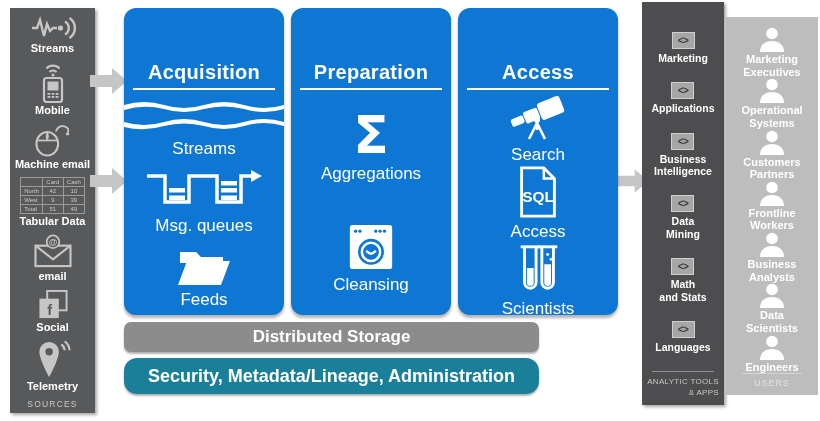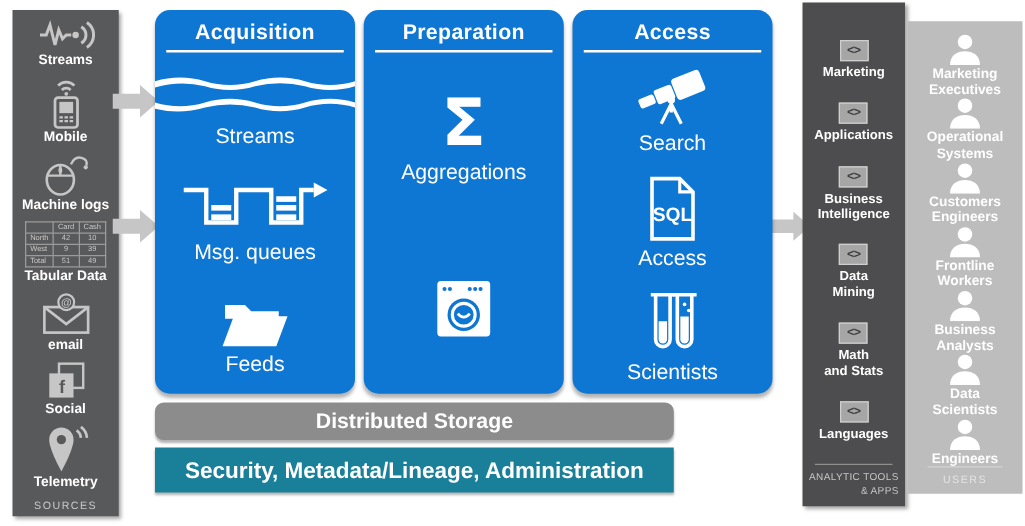--- a/index.html
+++ b/index.html
@@ -15,33 +15,33 @@
   .src-footer{font-size:8.5px;color:#C9C9C9;letter-spacing:1.2px;}
   .mini-table{border-collapse:collapse;background:transparent;}
   .mini-table th,.mini-table td{border:1px solid #9B9B9B;color:#C9C9C9;font-size:6px;
         font-weight:normal;padding:0.5px 3px;line-height:7px;text-align:center;min-width:14px;}
   .mini-table td:first-child{text-align:left;}
 
   
   .col{position:absolute;top:8px;width:160px;height:307px;background:#0E76D3;border-radius:12px;
        box-shadow:0 3px 3px rgba(0,0,0,.3);display:flex;flex-direction:column;color:#fff;}
   .col-0{left:124px}.col-1{left:291px}.col-2{left:458px}
-  .col-title{font-size:17px;font-weight:bold;text-align:center;padding-top:8px;letter-spacing:.3px;}
+  .col-title{font-size:20px;font-weight:bold;text-align:center;padding-top:25px;letter-spacing:.3px;margin-top:28px;}
   .col-rule{width:142px;border-top:2px solid #fff;margin:4px auto 0;}
   .col-item{flex:1;display:flex;flex-direction:column;align-items:center;justify-content:center;gap:3px;}
   .col-item-label{font-size:17px;}
   .waves{width:100%;height:40px;display:block;}
   .sigma{font-family:"DejaVu Sans",sans-serif;font-size:52px;font-weight:bold;line-height:52px;}
   svg text{font-family:"Liberation Sans",sans-serif;}
 
   
   .bar{position:absolute;left:124px;width:415px;color:#fff;font-weight:bold;text-align:center;}
   .bar-storage{top:322px;height:30px;line-height:30px;background:#8C8C8C;border-radius:7px;
                font-size:17px;box-shadow:0 2px 2px rgba(0,0,0,.3);}
-  .bar-security{top:358px;height:36px;line-height:36px;background:#1A8099;border-radius:0;
+  .bar-security{top:358px;height:36px;line-height:36px;background:#1A8099;border-radius:13px;
                font-size:18px;box-shadow:0 2px 2px rgba(0,0,0,.3);}
 
   
   .tools{position:absolute;left:642px;top:2px;width:82px;height:403px;background:#4D4D4F;
          box-shadow:2px 2px 3px rgba(0,0,0,.35);display:flex;flex-direction:column;align-items:center;
          justify-content:space-between;padding:30px 2px 6px;box-sizing:border-box;}
   .tool-item{display:flex;flex-direction:column;align-items:center;gap:3px;}
   .code-box{width:21px;height:15px;background:#A6A6A6;border:1px solid #CFCFCF;color:#3C3C3E;
             font-size:10px;font-weight:bold;display:flex;align-items:center;justify-content:center;
             letter-spacing:-.5px;}
@@ -102,21 +102,21 @@
 
     <div class="src-item">
       <svg width="42" height="34" viewBox="0 0 42 36">
         <path d="M25,9 q3,-7 9,-5.5 q5.5,1.5 4,6.5" fill="none" stroke="#C6C6C6" stroke-width="2"></path>
         <circle cx="37.5" cy="11.5" r="1.8" fill="#C6C6C6"></circle>
         <ellipse cx="16" cy="22" rx="11.5" ry="12.5" fill="none" stroke="#C6C6C6" stroke-width="2.2"></ellipse>
         <line x1="16" y1="9.5" x2="16" y2="18" stroke="#C6C6C6" stroke-width="2"></line>
         <line x1="5" y1="18.5" x2="27" y2="18.5" stroke="#C6C6C6" stroke-width="1.8"></line>
         <ellipse cx="16" cy="14" rx="1.6" ry="2.6" fill="#C6C6C6"></ellipse>
       </svg>
-      <div class="src-label">Machine logs</div>
+      <div class="src-label">Machine email</div>
     </div>
 
     <div class="src-item">
       <table class="mini-table">
         <tbody>
             <tr>
           <th></th>
           <th>Card</th>
           <th>Cash</th>
         </tr>
@@ -225,20 +225,21 @@
         <rect x="3" y="3" width="44" height="46" rx="3" fill="#fff"></rect>
         <circle cx="9" cy="9.5" r="1.7" fill="#0E76D3"></circle>
           <circle cx="13.5" cy="9.5" r="1.7" fill="#0E76D3"></circle>
         <circle cx="30" cy="9.5" r="1.7" fill="#0E76D3"></circle>
           <circle cx="34.5" cy="9.5" r="1.7" fill="#0E76D3"></circle>
           <circle cx="39" cy="9.5" r="1.7" fill="#0E76D3"></circle>
         <circle cx="25" cy="31" r="13.5" fill="#0E76D3"></circle>
         <circle cx="25" cy="31" r="9.5" fill="none" stroke="#fff" stroke-width="2.6"></circle>
         <path d="M20,30 Q25,36 30,30" fill="none" stroke="#fff" stroke-width="2.4"></path>
       </svg>
+      <div class="col-item-label">Cleansing</div>
     </div>
   </div>
 
   <div class="col col-2">
     <div class="col-title">Access</div>
     <div class="col-rule"></div>
     <div class="col-item">
       <svg width="62" height="52" viewBox="0 0 62 52">
         <g transform="rotate(-22 28 22)" fill="#fff">
           <rect x="2" y="20" width="13" height="8" rx="2"></rect>
@@ -326,21 +327,21 @@
       </svg>
       <div class="user-label">Operational
 Systems</div>
     </div>
     <div class="user-item">
       <svg width="28" height="25" viewBox="0 0 28 25">
         <circle cx="14" cy="6.5" r="5.8" fill="#fff"></circle>
           <path d="M2,25 c0,-7.5 5.4,-11 12,-11 s12,3.5 12,11 z" fill="#fff"></path>
       </svg>
       <div class="user-label">Customers
-Engineers</div>
+Partners</div>
     </div>
     <div class="user-item">
       <svg width="28" height="25" viewBox="0 0 28 25">
         <circle cx="14" cy="6.5" r="5.8" fill="#fff"></circle>
           <path d="M2,25 c0,-7.5 5.4,-11 12,-11 s12,3.5 12,11 z" fill="#fff"></path>
       </svg>
       <div class="user-label">Frontline
 Workers</div>
     </div>
     <div class="user-item">

